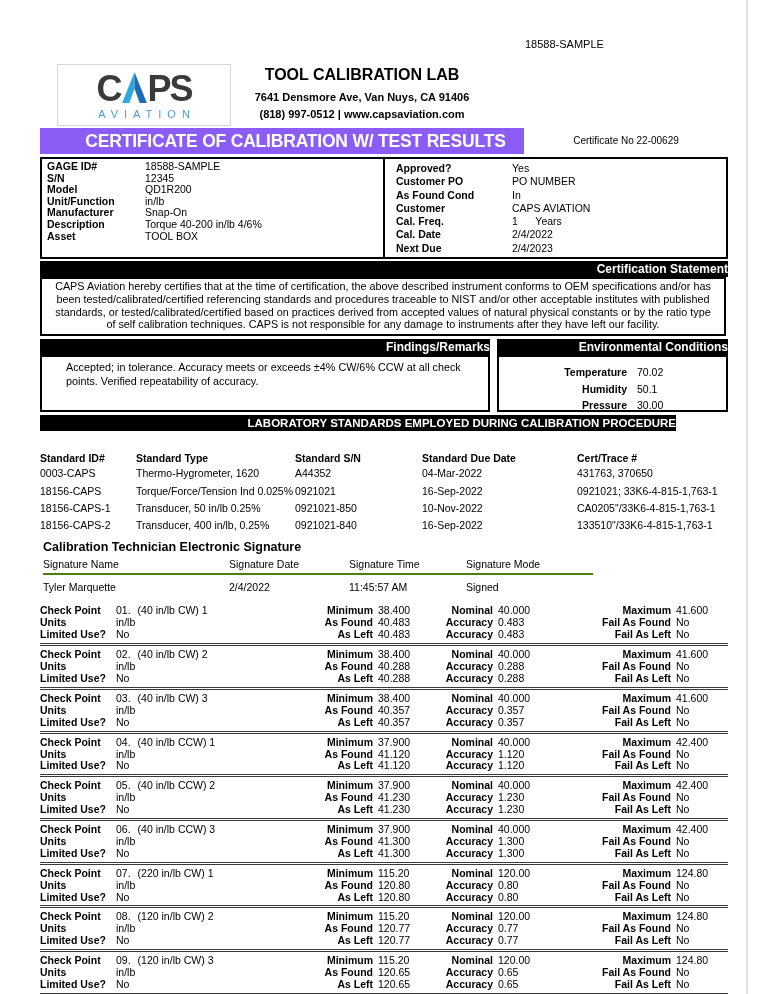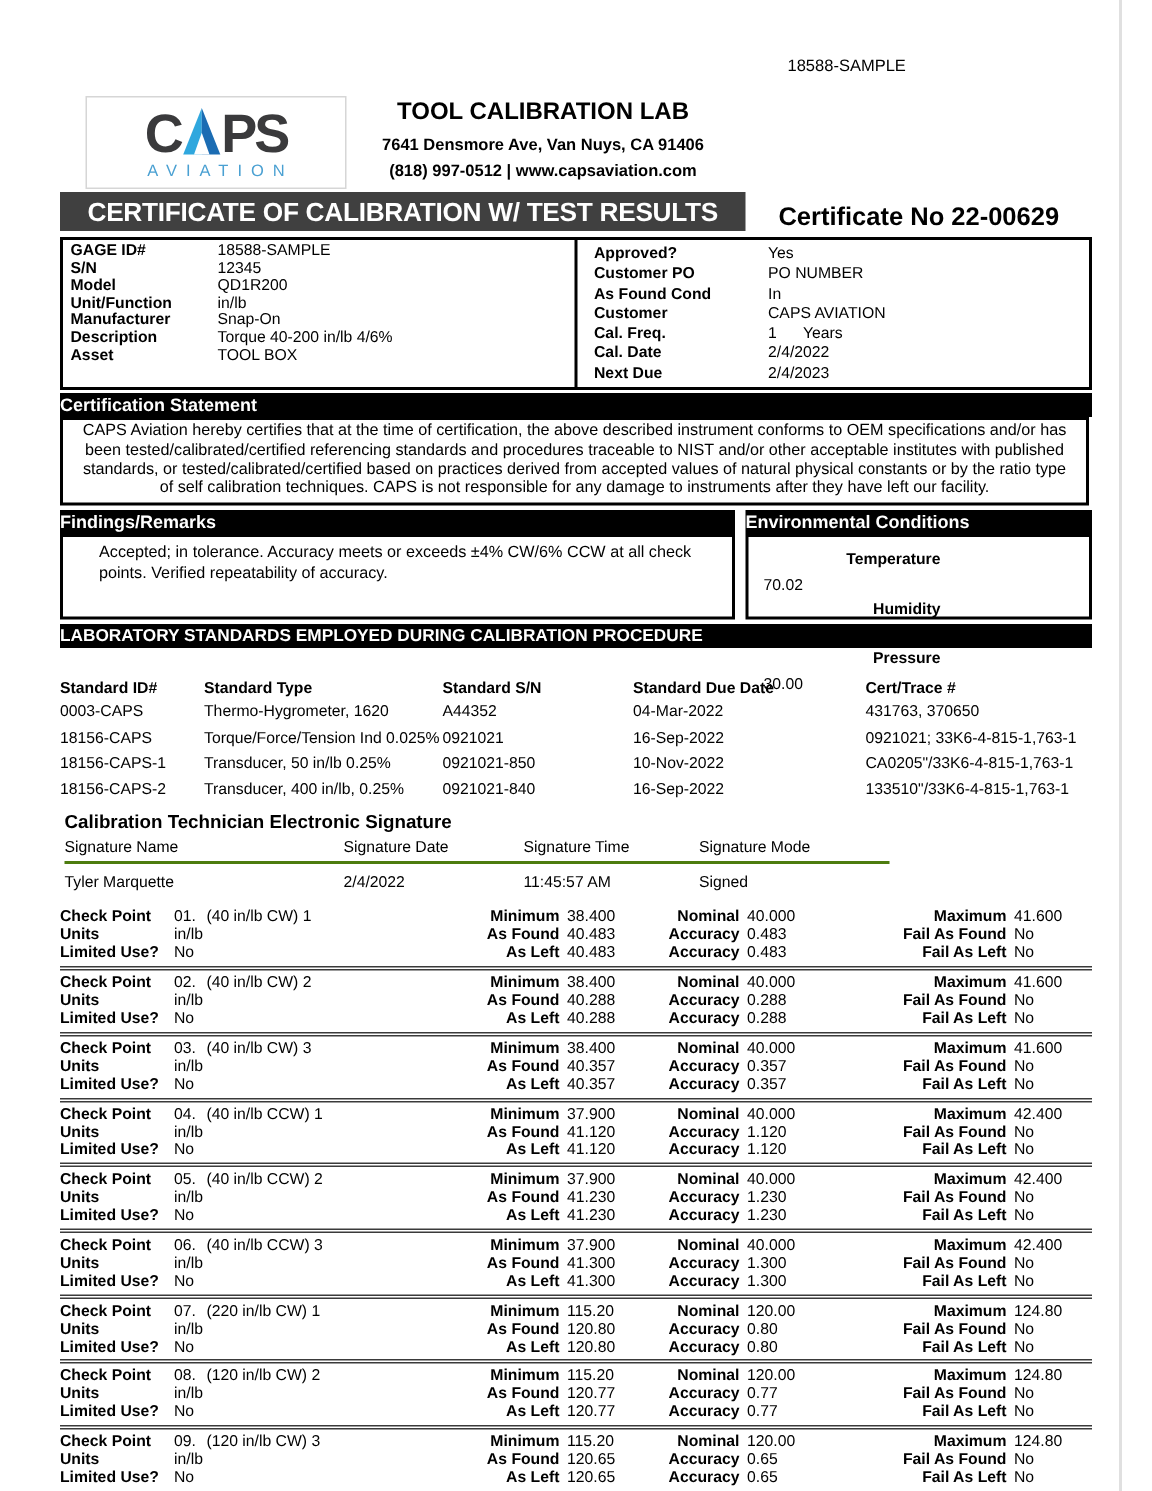--- a/index.html
+++ b/index.html
@@ -18,49 +18,49 @@
   .logo-tri { width:27px; height:33px; margin:0 -1px 0 1px; }
   .logo-sub { margin-top:4px; color:#4aa0d2; font-size:11px; letter-spacing:6px; padding-left:6px; }
   .lab-block { position:absolute; left:110px; top:4px; width:424px; text-align:center; }
   .lab-name { font-size:16px; font-weight:bold; margin-bottom:5px; }
   .lab-line { font-size:11px; font-weight:bold; line-height:16.5px; }
 
   
   .content { position:absolute; left:40px; top:128px; width:688px; }
 
   .title-row { display:flex; width:688px; }
-  .title-bar { width:457px; height:26px; background:#404040; color:#fff; font-weight:bold; font-size:17.5px;
-               display:flex; align-items:center; justify-content:center; letter-spacing:-0.2px; }
-  .cert-no { flex:1; text-align:center; font-weight:bold; font-size:17px; padding-top:7px; }
+  .title-bar { width:457px; height:26px; background:#8b5cf6; color:#fff; font-weight:bold; font-size:17.5px;
+               display:flex; align-items:center; justify-content:center; letter-spacing:-0.2px;padding-left:27px; }
+  .cert-no { flex:1; text-align:center; font-weight:normal; font-size:10px; padding-top:7px; }
 
   .gage-box { margin-top:3px; border:2px solid #000; display:flex; box-sizing:border-box; width:688px; }
   .gage-left { width:343px; border-right:2px solid #000; padding:2px 0 2px 5px; box-sizing:border-box; }
   .gage-right { flex:1; padding:3px 0 2px 11px; box-sizing:border-box; }
   .g-row { display:flex; line-height:11.6px; }
   .gage-right .g-row { line-height:13.3px; }
   .g-label { font-weight:bold; width:98px; flex:none; }
   .gage-right .g-label { width:116px; }
 
-  .bar { background:#000; color:#fff; font-weight:bold; text-align:left; height:16px; line-height:16px;
+  .bar { background:#000; color:#fff; font-weight:bold; text-align:right; height:16px; line-height:16px;
          font-size:12px; box-sizing:border-box; }
   .cert-bar { margin-top:2px; width:688px; }
   .cert-text { border:2px solid #000; box-sizing:border-box; width:686px; padding:1px 8px 3px 8px;
                text-align:center; font-size:10.8px; line-height:12.8px; }
 
   .fr-row { margin-top:3px; display:flex; width:688px; }
   .fr-left { width:450px; }
   .fr-gap { width:7px; }
   .fr-right { width:231px; }
   .fr-box { border:2px solid #000; box-sizing:border-box; height:57px; padding:4px 24px; font-size:10.8px; line-height:13.5px; }
   .env-box { border:2px solid #000; box-sizing:border-box; height:57px; padding-top:7px; }
-  .env-row { display:flex; line-height:16.5px;flex-direction:column; }
+  .env-row { display:flex; line-height:16.5px; }
   .env-label { width:128px; text-align:right; font-weight:bold; flex:none; }
   .env-val { margin-left:10px; }
 
-  .lab-bar { margin-top:3px; width:688px; font-size:11.5px; }
+  .lab-bar { margin-top:3px; width:636px; font-size:11.5px; }
 
   .std-table { padding-top:21px; }
   .std-row { display:grid; grid-template-columns:96px 159px 127px 155px 151px; line-height:17.3px; }
   .std-head { font-weight:bold; line-height:13px; }
 
   .sig-heading { margin-top:6px; font-size:12.5px; font-weight:bold; margin-left:3px; }
   .sig-table { width:550px; margin-left:3px; margin-top:3px; }
   .sig-row { display:grid; grid-template-columns:186px 120px 117px 127px; line-height:14px; }
   .sig-head { border-bottom:2px solid #4d7c0f; padding-bottom:2px; }
   .sig-data { padding-top:5px; }

